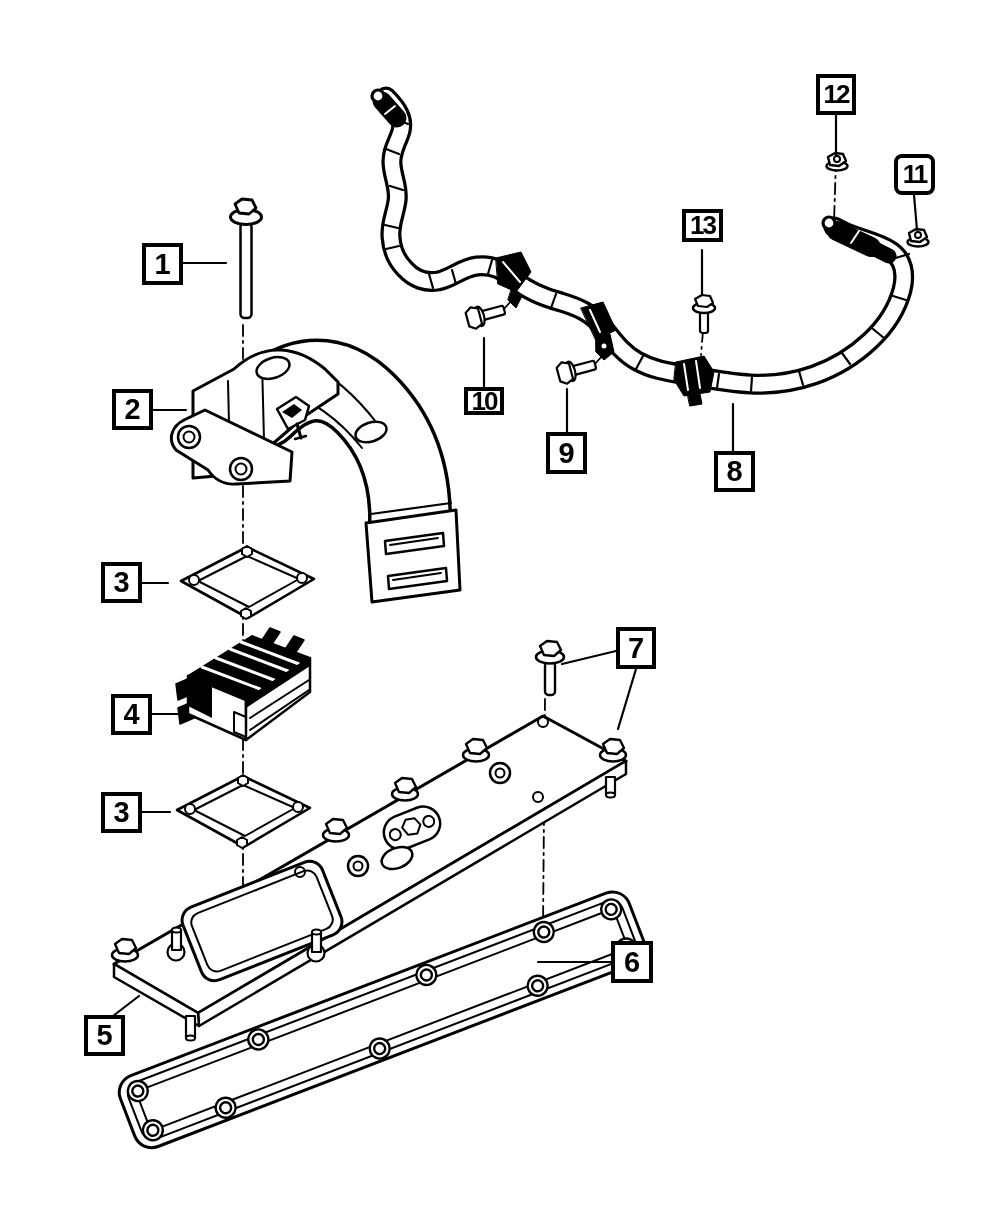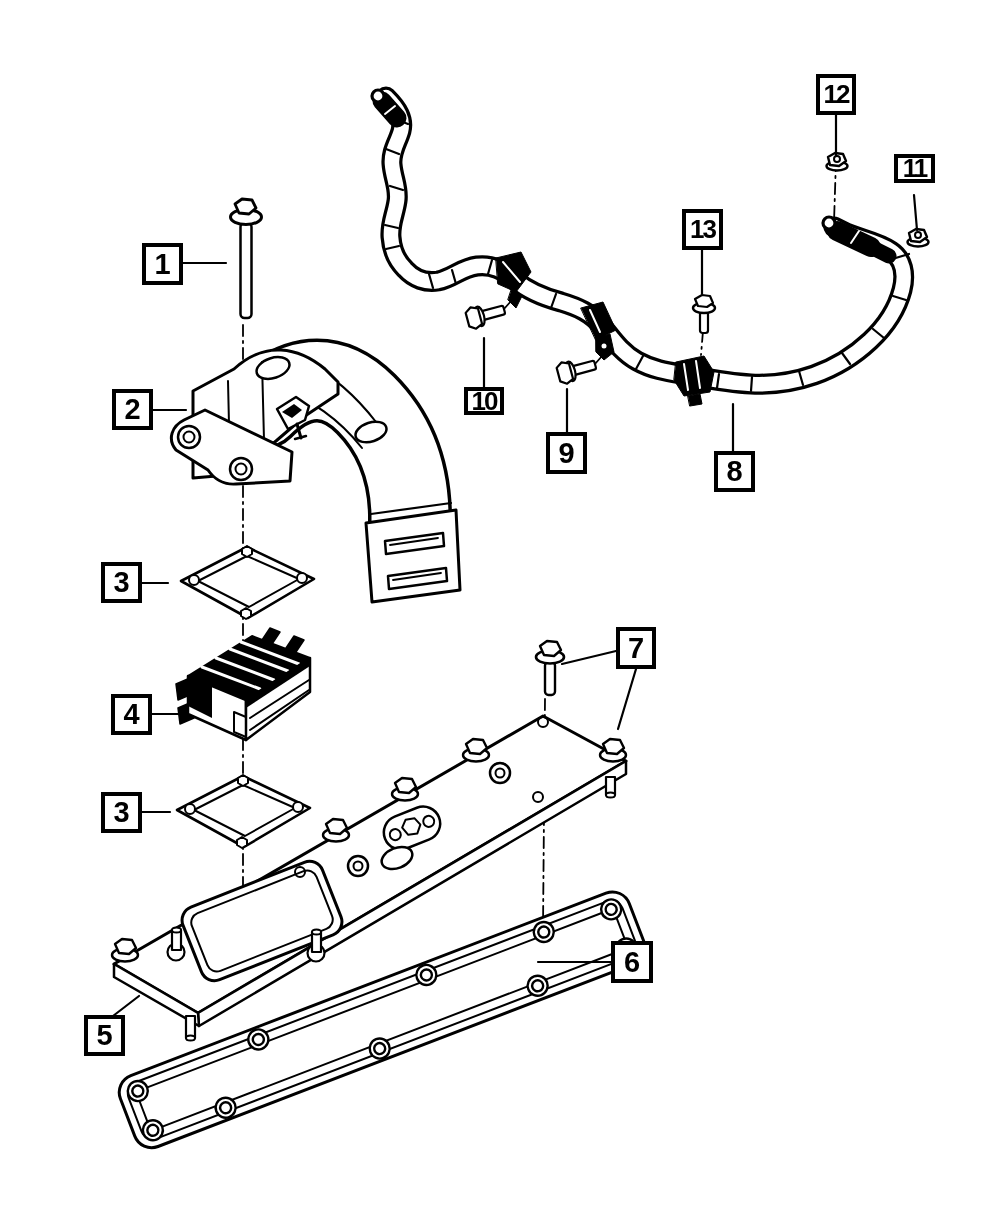--- a/index.html
+++ b/index.html
@@ -323,16 +323,16 @@
     <div class="callout" style="left: 112px; top: 389px; width: 41px; height: 41px;">2</div>
     <div class="callout" style="left: 101px; top: 562px; width: 41px; height: 41px;">3</div>
     <div class="callout" style="left: 111px; top: 694px; width: 41px; height: 41px;">4</div>
     <div class="callout" style="left: 101px; top: 792px; width: 41px; height: 41px;">3</div>
     <div class="callout" style="left: 84px; top: 1015px; width: 41px; height: 41px;">5</div>
     <div class="callout" style="left: 611px; top: 941px; width: 42px; height: 42px;">6</div>
     <div class="callout" style="left: 616px; top: 627px; width: 40px; height: 42px;">7</div>
     <div class="callout" style="left: 714px; top: 451px; width: 41px; height: 41px;">8</div>
     <div class="callout" style="left: 546px; top: 432px; width: 41px; height: 42px;">9</div>
     <div class="callout wide" style="left: 464px; top: 387px; width: 40px; height: 28px;">10</div>
-    <div class="callout wide" style="left: 894px; top: 154px; width: 41px; height: 29px;">11</div>
+    <div class="callout wide" style="left: 894px; top: 154px; width: 41px; height: 41px; border-radius: 8px;">11</div>
     <div class="callout wide" style="left: 816px; top: 74px; width: 40px; height: 41px;">12</div>
-    <div class="callout wide" style="left: 682px; top: 209px; width: 41px; height: 41px;">13</div>
+    <div class="callout wide" style="left: 682px; top: 209px; width: 41px; height: 33px;">13</div>
   </div>
 
 </body></html>

